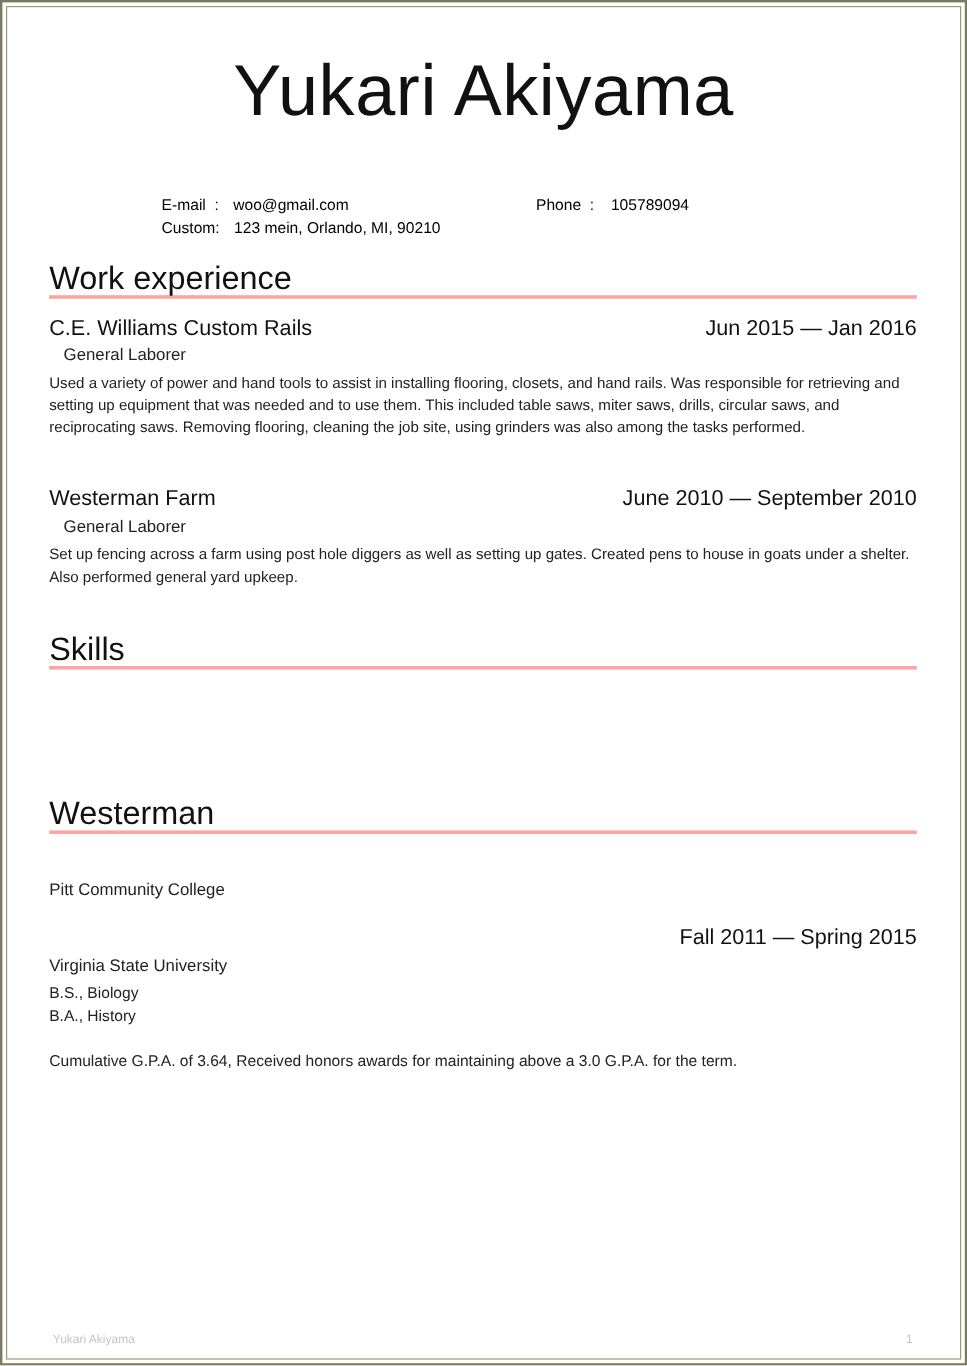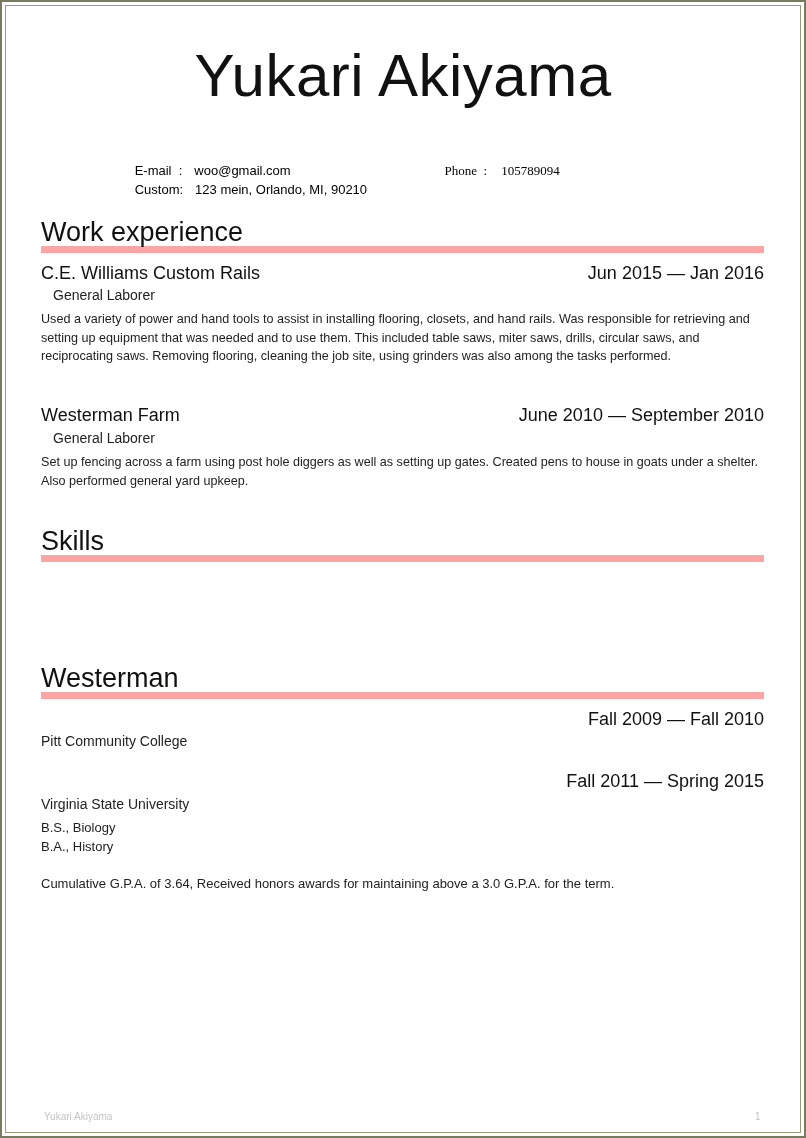--- a/index.html
+++ b/index.html
@@ -11,21 +11,21 @@
                  border:1px solid #9a9a7e; }
   .page { position:absolute; left:0; top:0; width:806px; height:803px; }
 
   .name { position:absolute; left:0; width:806px; top:40px; text-align:center;
           font-size:60px; font-weight:normal; letter-spacing:0.5px; color:#111; line-height:72px; }
 
   .contact { position:absolute; font-size:13px; color:#000000; line-height:18px; white-space:pre; }
   .c-lbl { display:inline-block; }
 
   .section-title { position:absolute; left:41px; width:723px; font-size:27px; line-height:32px;
-                   border-bottom:7px solid #fca5a5; padding-bottom:0; color:#111; }
+                   border-bottom:3px solid #fca5a5; padding-bottom:0; color:#111; }
 
   .job-row { position:absolute; left:41px; width:723px; font-size:18px; line-height:22px; color:#111; }
   .job-row .company { position:absolute; left:0; top:0; }
   .job-row .dates { position:absolute; right:0; top:0; }
 
   .role { position:absolute; left:53px; font-size:14px; line-height:18px; color:#222; }
   .desc { position:absolute; left:41px; width:725px; font-size:12.6px; line-height:18.5px; color:#222; }
 
   .skills { position:absolute; left:60px; margin:0; padding:0 0 0 22px; font-size:13px; line-height:19px; color:#222; }
   .skills li { list-style:disc; }
@@ -46,21 +46,21 @@
   </div>
 
 <div class="page">
 
   <h1 class="name" style="margin:0;">Yukari Akiyama</h1>
 
   <div>
     <div class="contact" style="left:113px; top:144px;">
       <span class="c-lbl">E-mail  :</span><span style="display:inline-block;width:12px;"></span><span>woo@gmail.com</span>
     </div>
-    <div class="contact" style="left:425px; top:144px;font-family:Liberation Serif, serif;">
+    <div class="contact" style="left:425px; top:144px;">
       <span class="c-lbl">Phone  :</span><span style="display:inline-block;width:14px;"></span><span>105789094</span>
     </div>
     <div class="contact" style="left:113px; top:163px;">
       <span class="c-lbl">Custom:</span><span style="display:inline-block;width:12px;"></span><span>123 mein, Orlando, MI, 90210</span>
     </div>
   </div>
 
   <div class="section-title" style="top:216px; height:30px;">Work experience</div>
 
   <div class="job-row" style="top:262px;">
@@ -74,21 +74,20 @@
     <span class="company">Westerman Farm</span>
     <span class="dates">June 2010 — September 2010</span>
   </div>
   <div class="role" style="top:429px;">General Laborer</div>
   <div class="desc" style="top:453px;">Set up fencing across a farm using post hole diggers as well as setting up gates.  Created pens to house in goats under a shelter. Also performed general yard upkeep.</div>
 
   <div class="section-title" style="top:525px; height:30px;">Skills</div>
 
   <div class="section-title" style="top:662px; height:30px;">Westerman</div>
 
-  <div class="edu-dates" style="top:708px;">Fall 2009 — Fall 2010</div>
   <div class="edu-school" style="top:732px;">Pitt Community College</div>
 
   <div class="edu-dates" style="top:770px;">Fall 2011 — Spring 2015</div>
   <div class="edu-school" style="top:795px;">Virginia State University</div>
   <div class="edu-degree" style="top:819px;">B.S., Biology</div>
   <div class="edu-degree" style="top:838px;">B.A., History</div>
 
   <div class="edu-note" style="top:875px;">Cumulative G.P.A. of 3.64, Received honors awards for maintaining above a 3.0 G.P.A. for the term.</div>
 
   <div class="footer-name">Yukari Akiyama</div>

